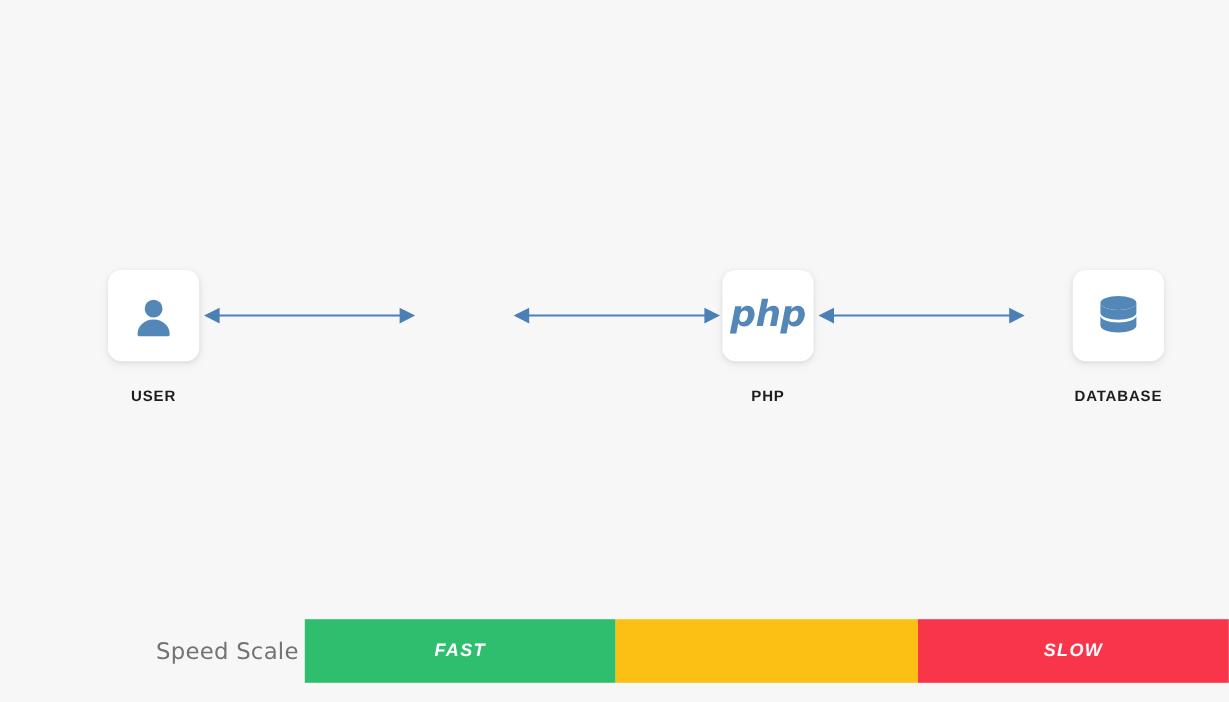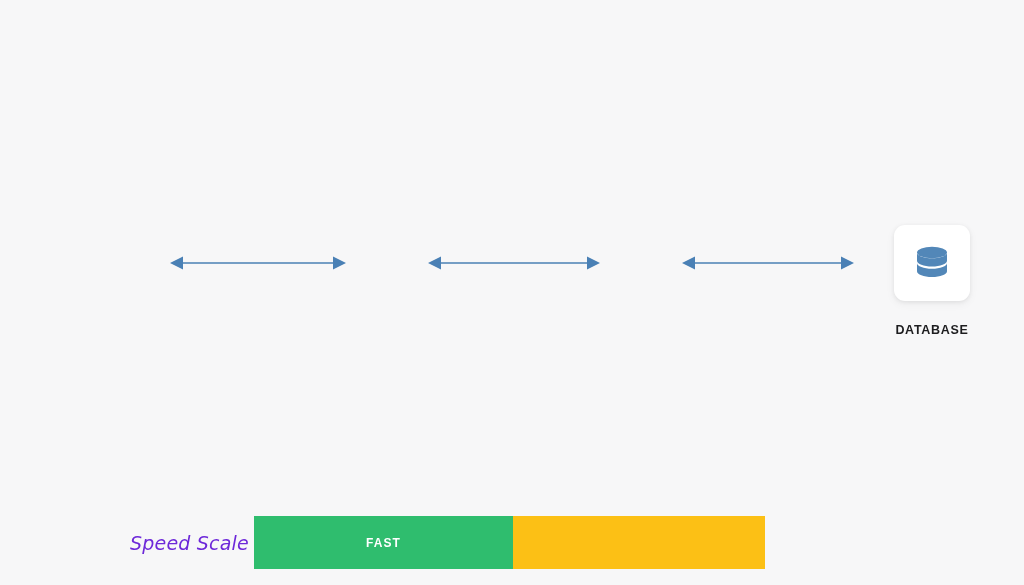--- a/index.html
+++ b/index.html
@@ -87,74 +87,89 @@
   }
   .scale-caption {
     position: absolute;
     left: 130px;
     top: 0;
     width: 110px;
     height: 53px;
     display: flex;
     align-items: center;
     font-family: "DejaVu Sans", sans-serif;
-    font-style: italic;
     font-size: 19px;
-    color: #6d28d9;
+    color: #737373;
     letter-spacing: 0.2px;
     white-space: nowrap;
   }
   .scale-bar {
     position: absolute;
     left: 254px;
     top: 0;
     width: 770px;
     height: 53px;
     display: flex;
   }
   .scale-seg {
     height: 53px;
     display: flex;
     align-items: center;
     justify-content: center;
     color: #ffffff;
-    font-size: 12px;
+    font-size: 15px;
     font-weight: bold;
     letter-spacing: 1.1px;
     box-sizing: border-box;
+    font-style: italic;
   }
   .seg-fast  { width: 259px; }
   .seg-mid   { width: 252px; }
   .seg-slow  { width: 259px; }
 </style>
 </head>
 <body>
 
 <div id="stage">
 
   <div class="flow-row">
 
+    <div class="node" style="left:90px;">
+      <div class="node-card">
+        <svg class="node-icon" width="36" height="36" viewBox="0 0 36 36">
+          <circle cx="18" cy="12.2" r="7.4" fill="#5287b8"></circle>
+          <path d="M4.6 33.5c0-7.1 6-12.2 13.4-12.2s13.4 5.1 13.4 12.2c0 1.2-0.7 1.8-1.9 1.8H6.5c-1.2 0-1.9-0.6-1.9-1.8z" fill="#5287b8"></path>
+        </svg>
+      </div>
+      <div class="node-label">USER</div>
+    </div>
 
     <div class="arrow" style="left:170px; width:176px;">
       <svg width="176" height="18" viewBox="0 0 176 18">
         <line x1="12" y1="9" x2="164" y2="9" stroke="#4a80b5" stroke-width="1.7"></line>
         <polygon points="0,9 13,2.5 13,15.5" fill="#4a80b5"></polygon>
         <polygon points="176,9 163,2.5 163,15.5" fill="#4a80b5"></polygon>
       </svg>
     </div>
 
 
     <div class="arrow" style="left:428px; width:172px;">
       <svg width="172" height="18" viewBox="0 0 172 18">
         <line x1="12" y1="9" x2="160" y2="9" stroke="#4a80b5" stroke-width="1.7"></line>
         <polygon points="0,9 13,2.5 13,15.5" fill="#4a80b5"></polygon>
         <polygon points="172,9 159,2.5 159,15.5" fill="#4a80b5"></polygon>
       </svg>
     </div>
 
+    <div class="node" style="left:602px;">
+      <div class="node-card">
+        <span class="php-wordmark">php</span>
+      </div>
+      <div class="node-label">PHP</div>
+    </div>
 
     <div class="arrow" style="left:682px; width:172px;">
       <svg width="172" height="18" viewBox="0 0 172 18">
         <line x1="12" y1="9" x2="160" y2="9" stroke="#4a80b5" stroke-width="1.7"></line>
         <polygon points="0,9 13,2.5 13,15.5" fill="#4a80b5"></polygon>
         <polygon points="172,9 159,2.5 159,15.5" fill="#4a80b5"></polygon>
       </svg>
     </div>
 
     <div class="node" style="left:858px;margin-left:36px;">
@@ -168,16 +183,17 @@
       <div class="node-label">DATABASE</div>
     </div>
 
   </div>
 
   <div class="speed-scale">
     <div class="scale-caption">Speed Scale</div>
     <div class="scale-bar">
       <div class="scale-seg seg-fast" style="background:#2fbd6e;">FAST</div>
       <div class="scale-seg seg-mid" style="background:#fcc015;"></div>
+      <div class="scale-seg seg-slow" style="background:#f93549;">SLOW</div>
     </div>
   </div>
 
 </div>
 
 </body></html>

